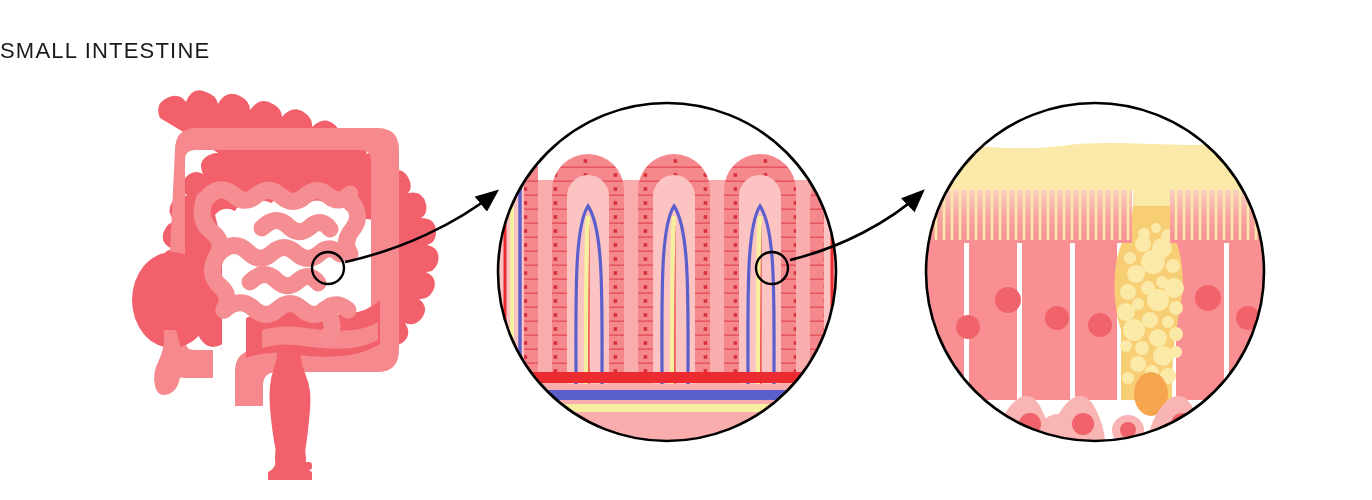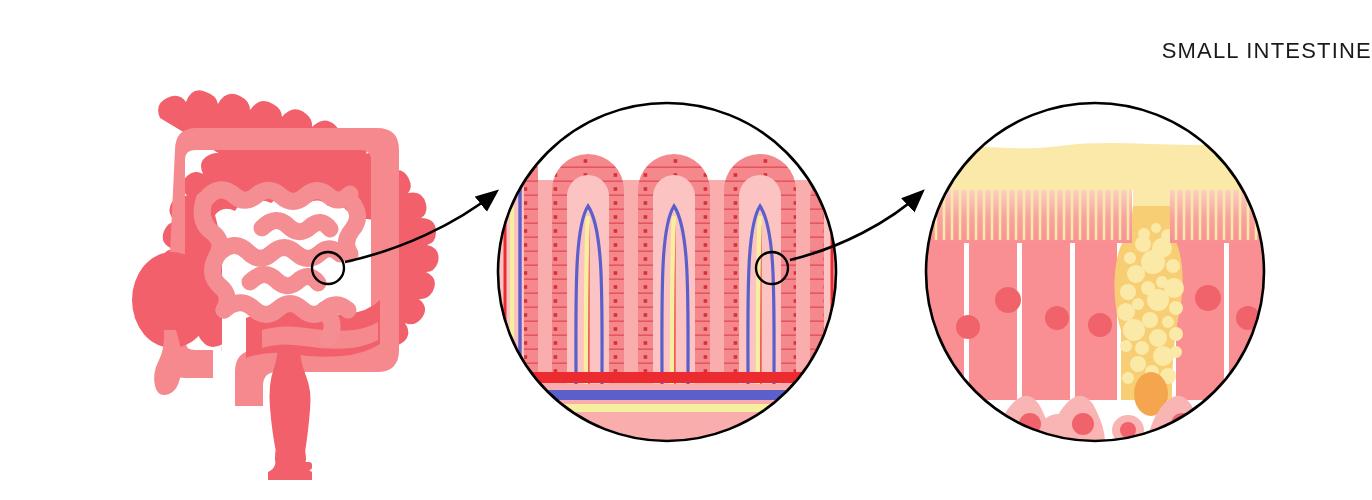--- a/index.html
+++ b/index.html
@@ -2,21 +2,21 @@
 <html><head>
 <meta charset="utf-8">
 <style>
   html,body{margin:0;padding:0;background:#ffffff;}
   body{
     width:1372px;height:500px;overflow:hidden;position:relative;
     font-family:"Liberation Sans","DejaVu Sans",sans-serif;
   }
   #stage{position:absolute;left:0;top:0;width:1372px;height:500px;background:#fff;}
   #title{
-    position:absolute;left:0;top:38px;width:1372px;text-align:right;
+    position:absolute;left:0;top:38px;width:1372px;text-align:left;
     font-size:22px;letter-spacing:1.2px;color:#1a1a1a;font-weight:400;
     user-select:none;
   }
   .svgwrap{position:absolute;left:0;top:0;width:1372px;height:500px;}
   svg{display:block;}
 </style>
 </head>
 <body>
 
 <div id="stage">

